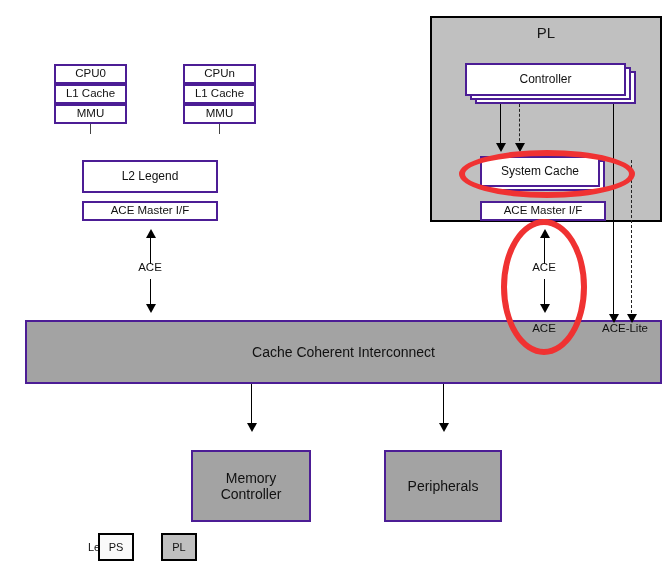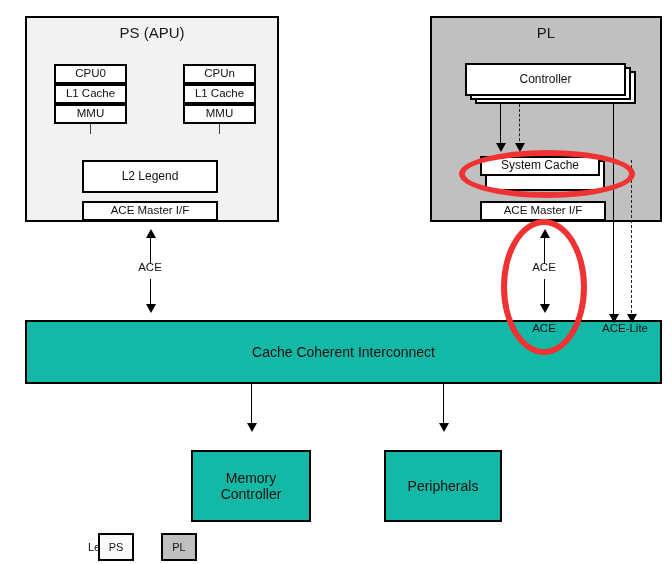--- a/index.html
+++ b/index.html
@@ -29,31 +29,31 @@
     left: 0;
     width: 100%;
     text-align: center;
     font-size: 15px;
     color: #1a1a1a;
   }
 
   
   .node {
     background: #ffffff;
-    border: 2px solid #000000;
+    border: 2px solid #4c1d95;
     display: flex;
     align-items: center;
     justify-content: center;
     text-align: center;
     font-size: 12px;
     color: #111111;
     line-height: 1.15;
   }
   .node.small { font-size: 11.5px; }
-  .node.shaded { background: #14b8a6; }
+  .node.shaded { background: #a3a3a3; }
   .node.big { font-size: 14px; }
 
   
   .line-v {
     background: #000000;
     width: 1px;
   }
   .line-v.thin { background: #444444; }
   .dash-v {
     width: 0;
@@ -107,23 +107,20 @@
     font-size: 16px;
     color: #cccccc;
     white-space: nowrap;
   }
 </style>
 </head>
 <body>
 
 <div id="stage">
 
-  <div class="abs region region-ps" style="left:25px; top:16px; width:254px; height:206px;">
-    <div class="region-title">PS (APU)</div>
-  </div>
 
   <div class="abs node small" style="left:54px; top:64px; width:73px; height:20px;">CPU0</div>
   <div class="abs node small" style="left:54px; top:84px; width:73px; height:20px;">L1 Cache</div>
   <div class="abs node small" style="left:54px; top:104px; width:73px; height:20px;">MMU</div>
 
   <div class="abs node small" style="left:183px; top:64px; width:73px; height:20px;">CPUn</div>
   <div class="abs node small" style="left:183px; top:84px; width:73px; height:20px;">L1 Cache</div>
   <div class="abs node small" style="left:183px; top:104px; width:73px; height:20px;">MMU</div>
 
   <div class="abs line-v thin" style="left:90px; top:124px; height:10px;"></div>
@@ -142,21 +139,21 @@
   <div class="abs node" style="left:470px; top:67px; width:161px; height:33px; z-index:2;"></div>
   <div class="abs node" style="left:465px; top:63px; width:161px; height:33px; z-index:3;">Controller</div>
 
   <div class="abs line-v" style="left:500px; top:104px; height:42px; z-index:4;"></div>
   <div class="abs arrow-down" style="left:496px; top:143px; z-index:4;"></div>
 
   <div class="abs dash-v" style="left:519px; top:104px; height:42px; z-index:4;"></div>
   <div class="abs arrow-down" style="left:515px; top:143px; z-index:4;"></div>
 
   <div class="abs node" style="left:485px; top:160px; width:120px; height:31px; z-index:1;"></div>
-  <div class="abs node" style="left:480px; top:156px; width:120px; height:20px; z-index:2;">System Cache</div>
+  <div class="abs node" style="left:480px; top:156px; width:120px; height:31px; z-index:2;">System Cache</div>
 
   <div class="abs node small" style="left:480px; top:201px; width:126px; height:20px; z-index:3;">ACE Master I/F</div>
 
   <div class="abs line-v" style="left:613px; top:96px; height:227px; z-index:0;"></div>
   <div class="abs arrow-down" style="left:609px; top:314px; z-index:5;"></div>
 
   <div class="abs dash-v" style="left:631px; top:160px; height:163px; z-index:0;"></div>
   <div class="abs arrow-down" style="left:627px; top:314px; z-index:5;"></div>
 
   <div class="abs arrow-up" style="left:146px; top:229px;"></div>

